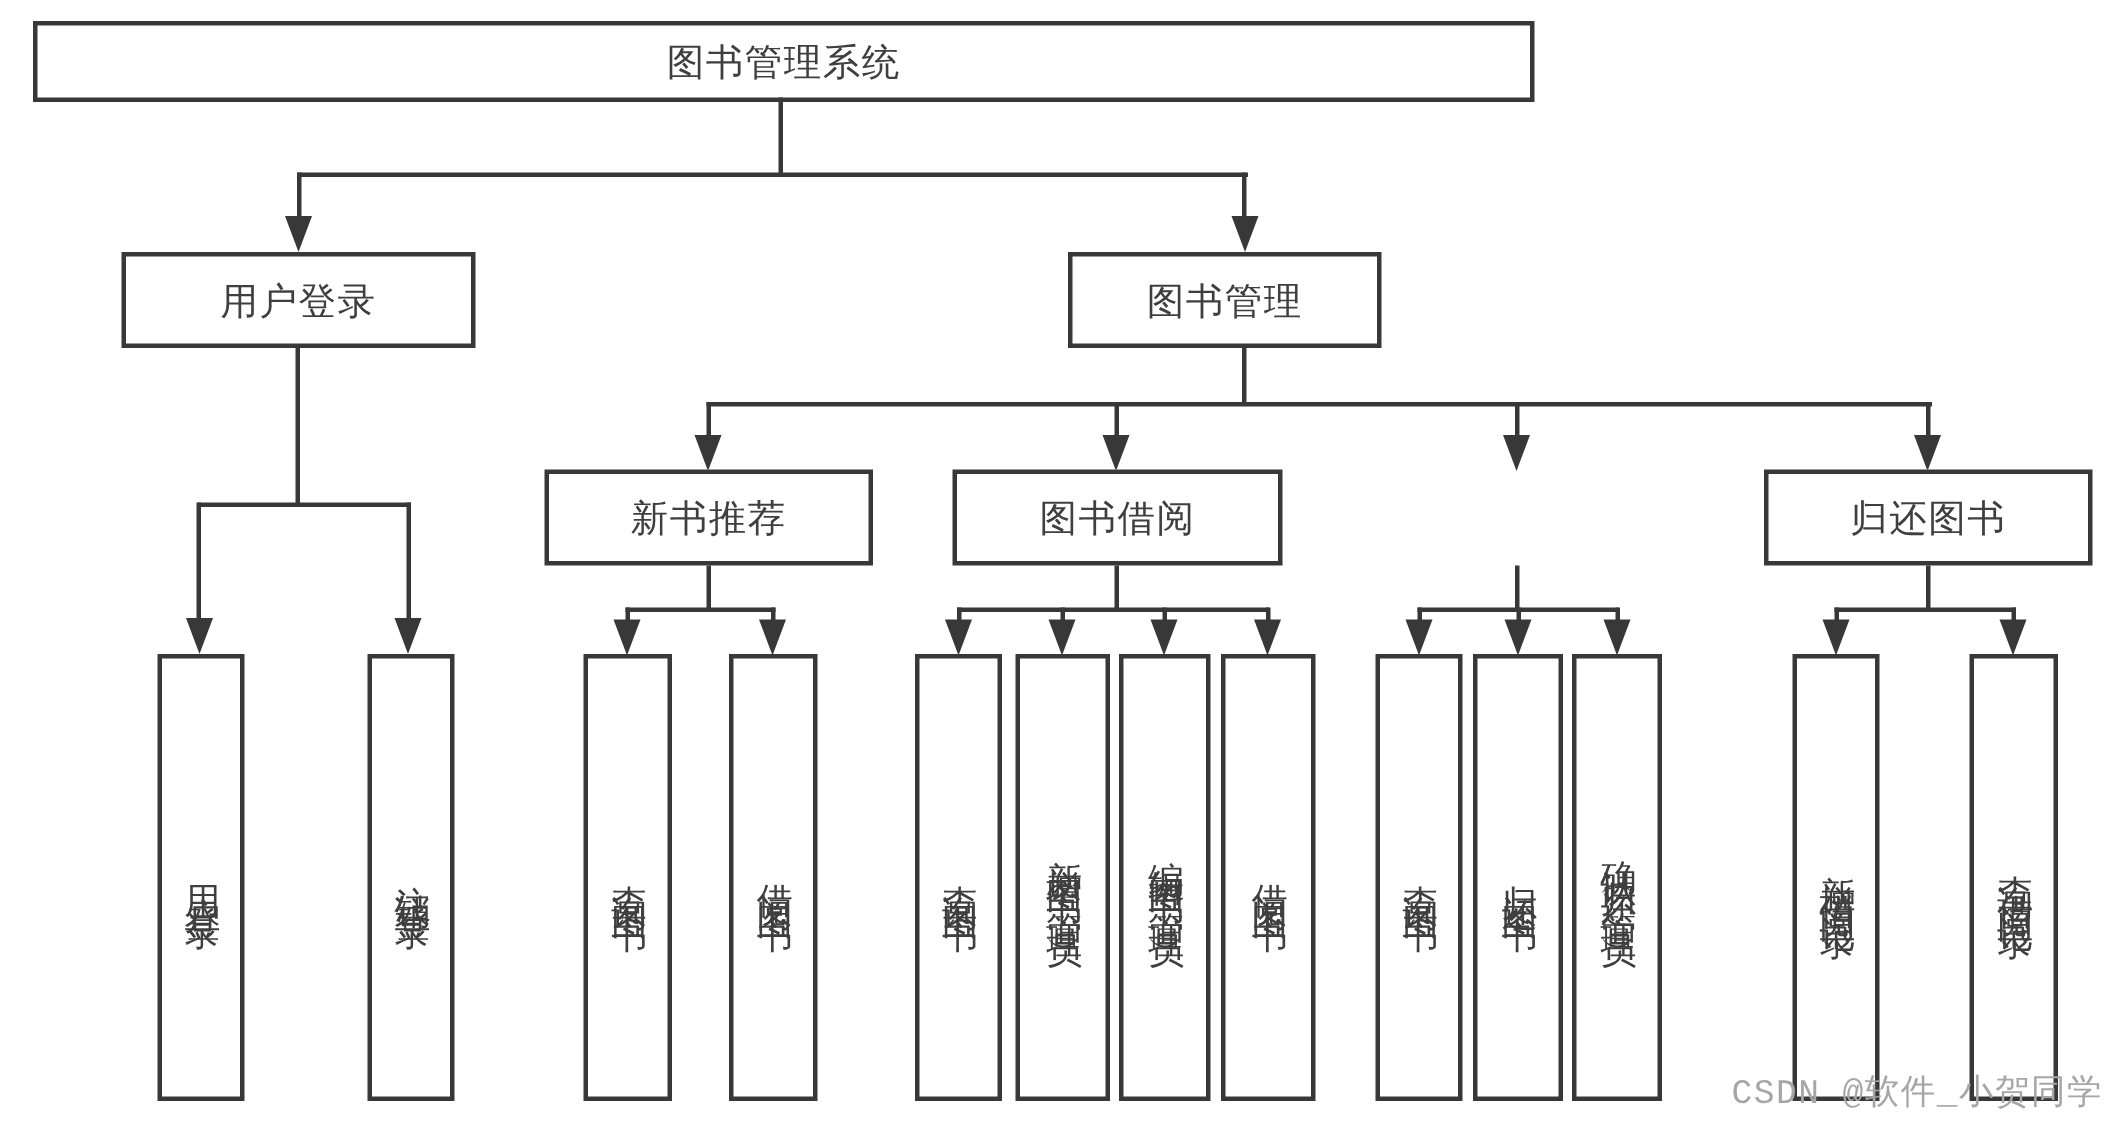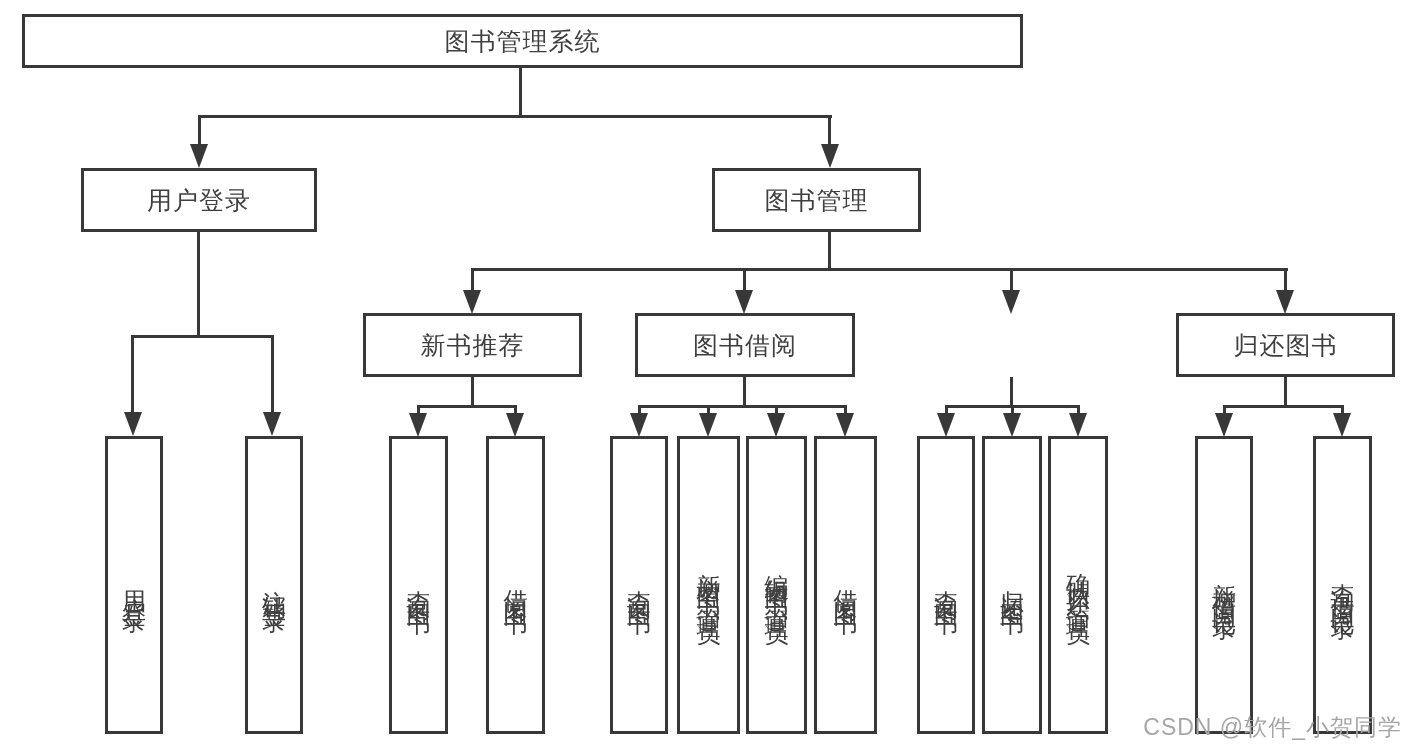--- a/index.html
+++ b/index.html
@@ -44,20 +44,21 @@
     border-right:9px solid transparent;
     border-top:24px solid var(--line);
   }
   .watermark{
     position:absolute;
     top:712px;right:3px;
     font-size:23px;
     color:var(--watermark);
     letter-spacing:1px;
     white-space:nowrap;
+    font-family:Liberation Mono, monospace;
   }
 </style>
 </head>
 <body>
 
 <div class="canvas">
 
   <div class="box" style="left:22px;top:14px;width:1001px;height:54px;">
     <span>图书管理系统</span>
   </div>

